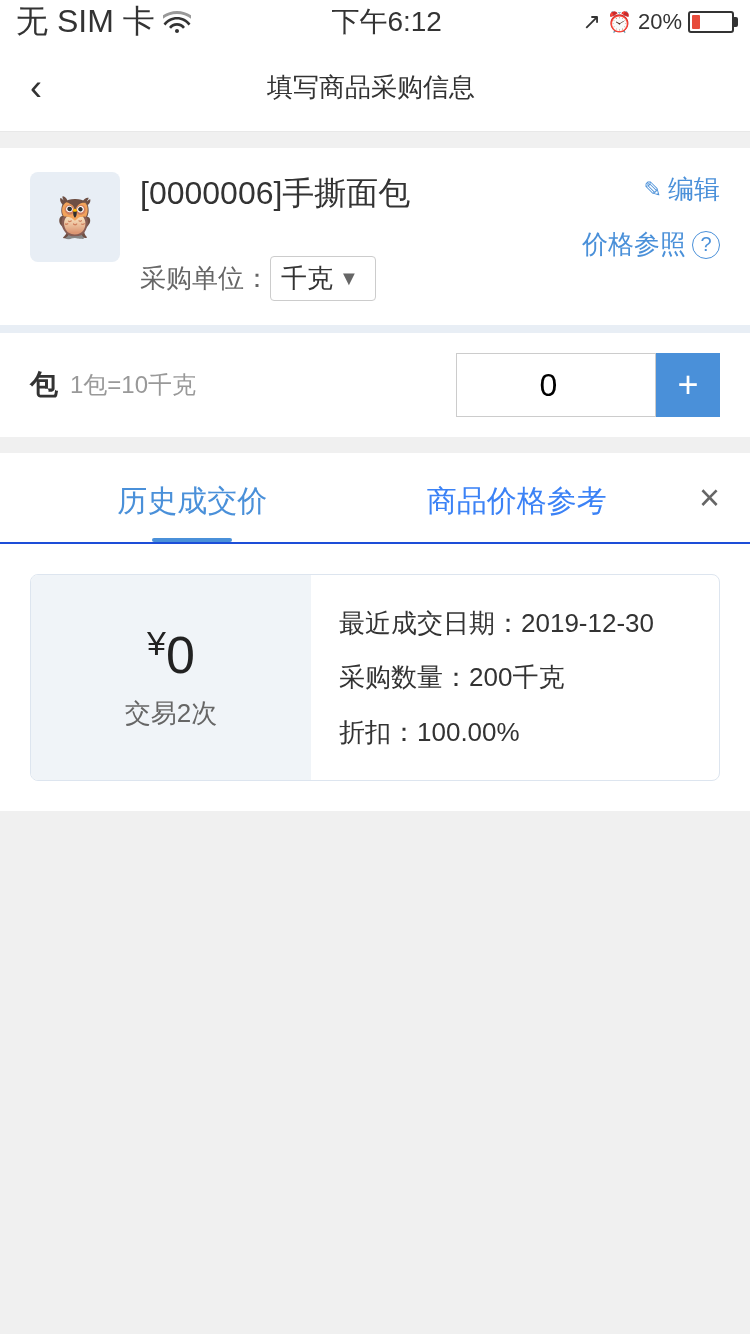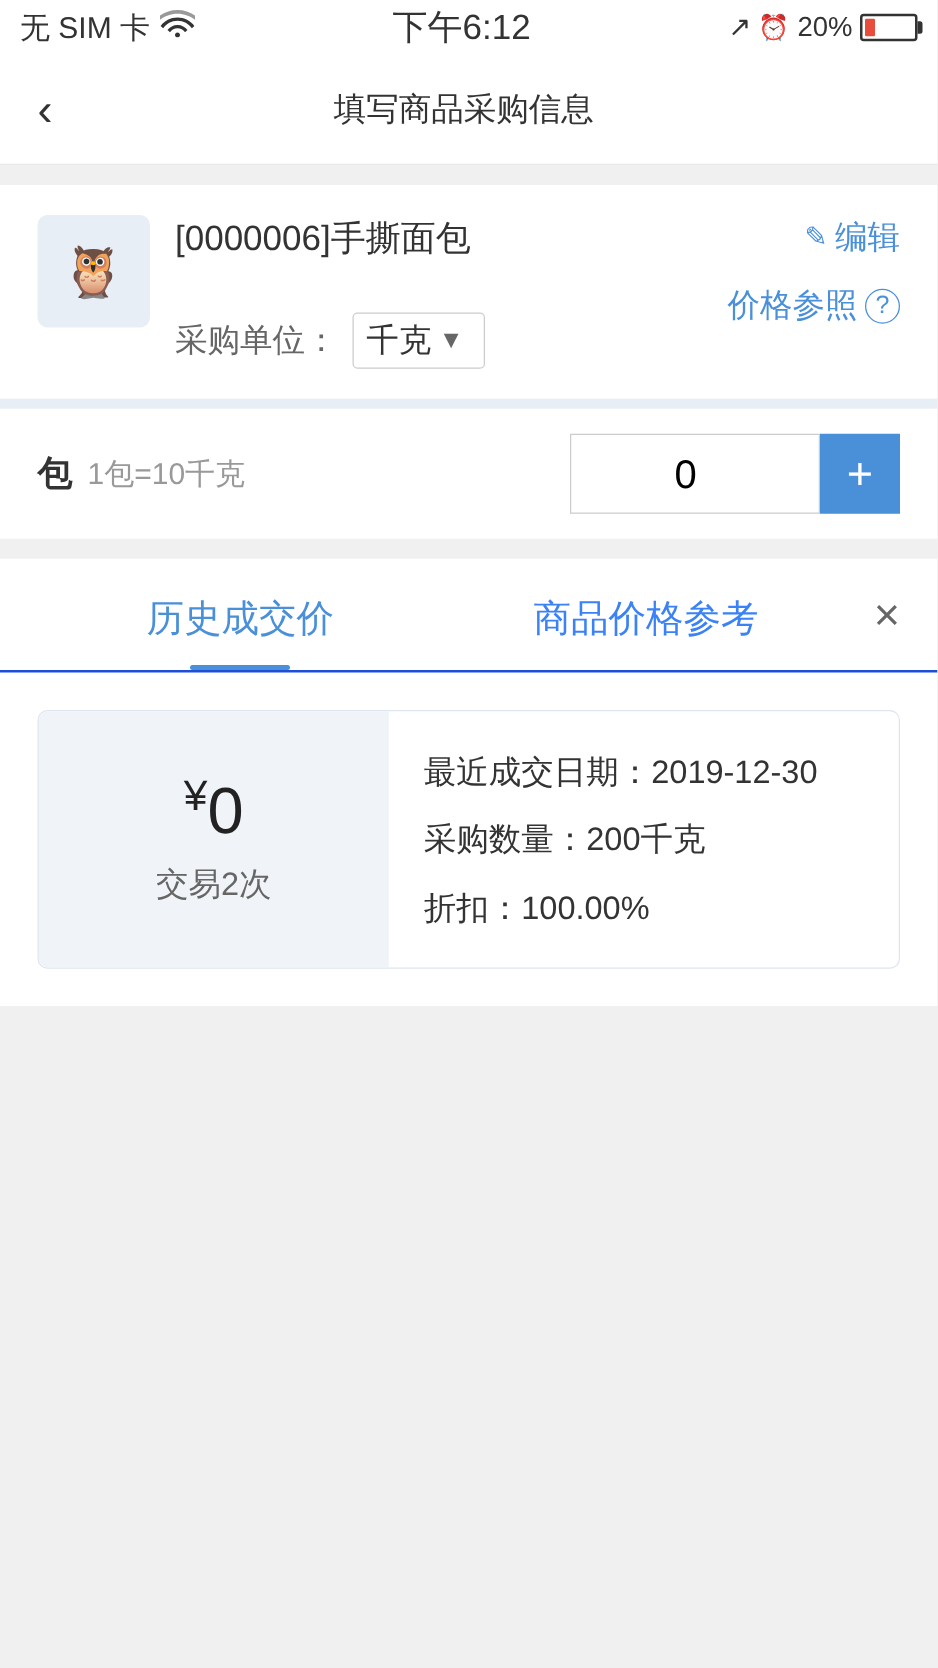--- a/index.html
+++ b/index.html
@@ -20,21 +20,21 @@
       align-items: center;
       height: 44px;
       background: #fff;
       padding: 0 16px;
       font-size: 24px;
     }
     .status-left {
       display: flex;
       align-items: center;
       gap: 8px;
-      font-size: 24px;
+      font-size: 32px;
     }
     .status-center {
       font-size: 28px;
       font-weight: 500;
     }
     .status-right {
       display: flex;
       align-items: center;
       gap: 6px;
       font-size: 22px;
@@ -118,29 +118,28 @@
       flex-shrink: 0;
     }
     .owl-icon {
       font-size: 40px;
       color: #8899aa;
     }
     .product-info {
       flex: 1;
     }
     .product-name {
-      font-size: 28px;
+      font-size: 32px;
       font-weight: 500;
       color: #333;
       margin-bottom: 16px;
     }
     .product-unit-row {
       display: flex;
       align-items: center;
-      gap: 12px;
       font-size: 26px;
       color: #666;
       margin-top: 40px;
     }
     .unit-select {
       border: 1px solid #ccc;
       border-radius: 4px;
       padding: 4px 16px 4px 10px;
       background: #fff;
       font-size: 26px;

